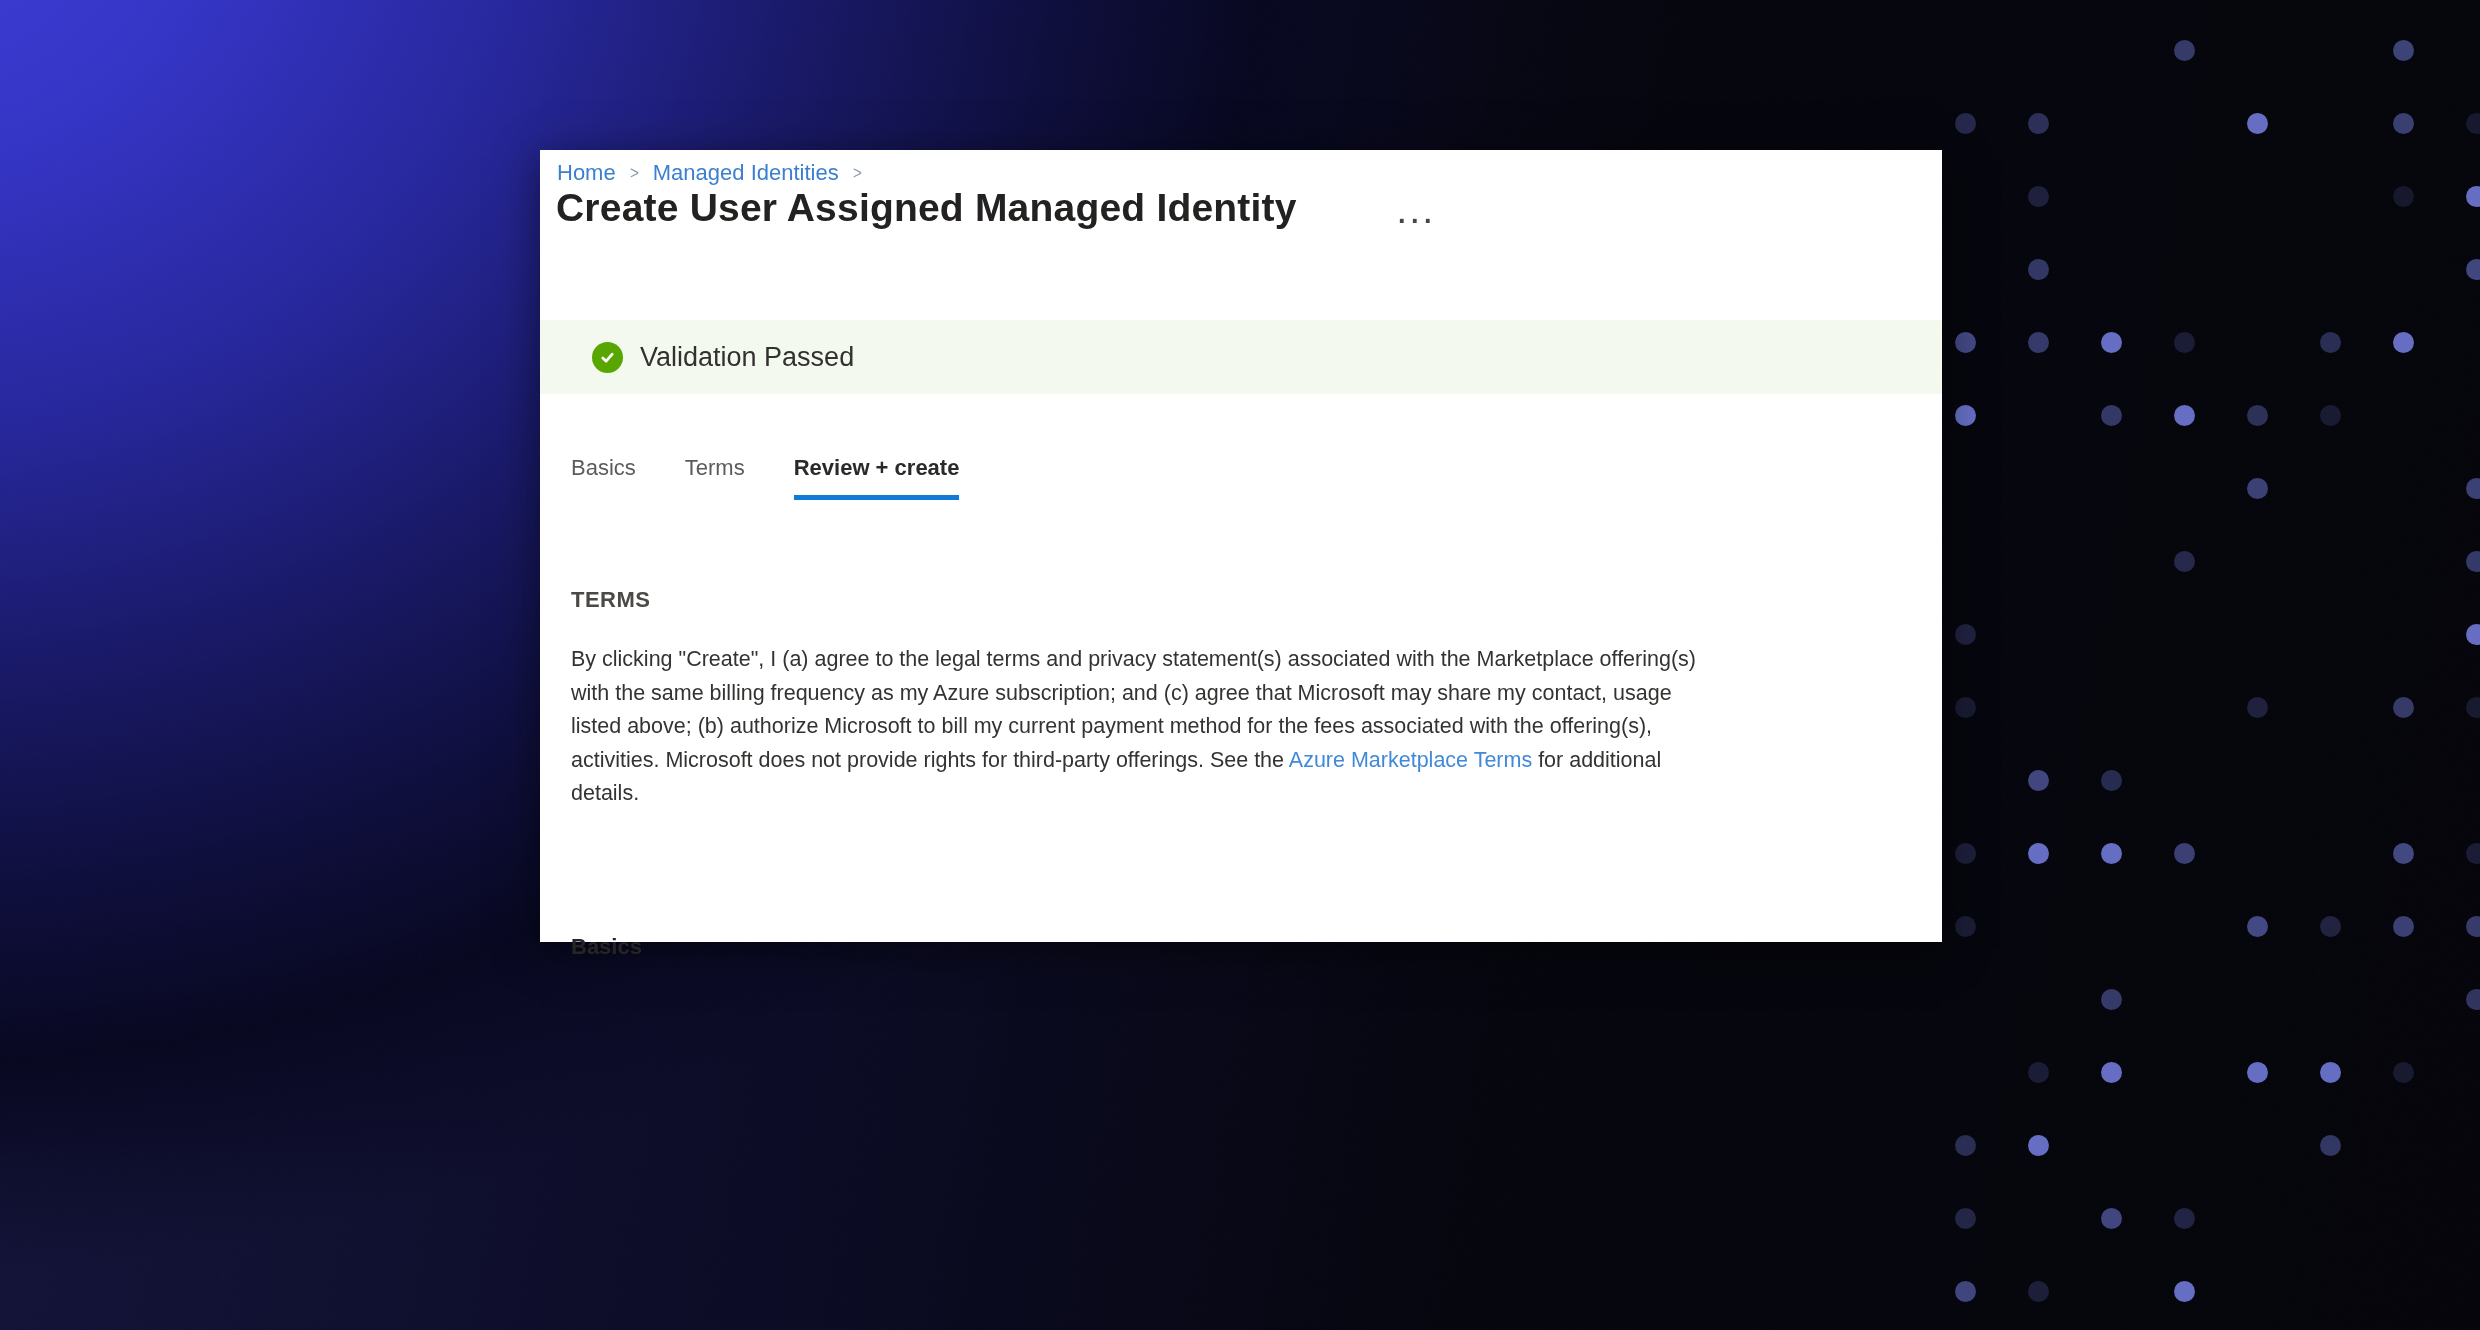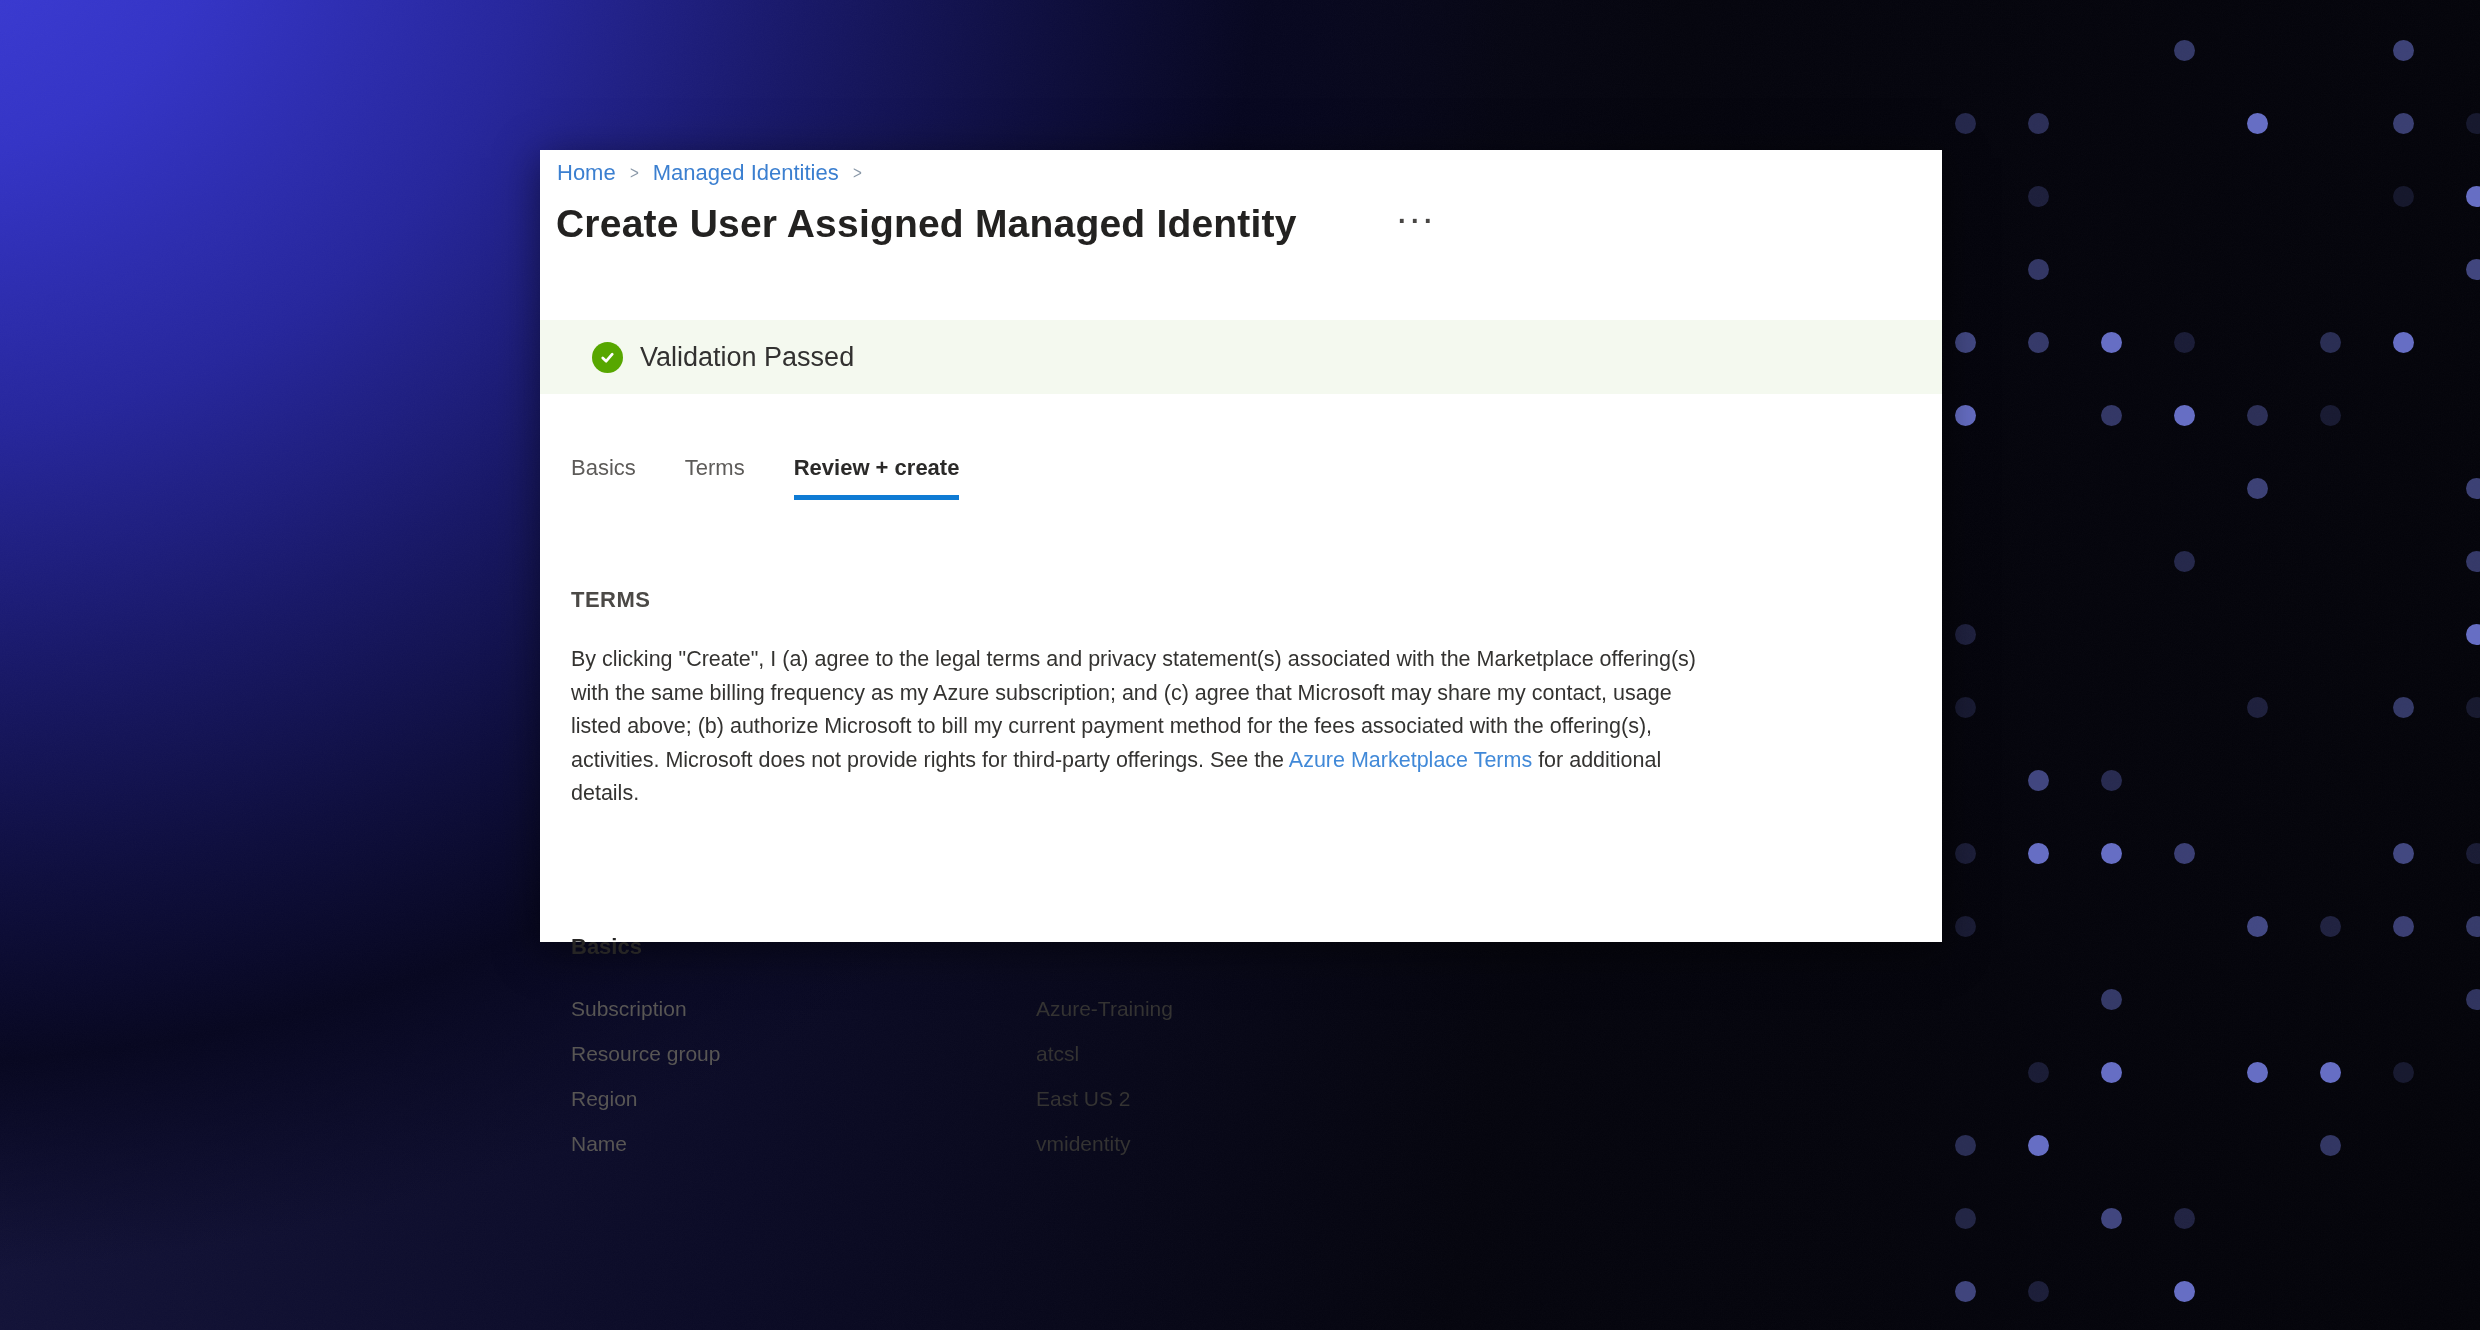--- a/index.html
+++ b/index.html
@@ -38,21 +38,21 @@
   .breadcrumb {
     position:absolute; left:17px; top:8px;
     display:flex; align-items:center; gap:13px;
     font-size:22px; line-height:30px;
   }
   .crumb-link { color:#3b7fd0; cursor:pointer; }
   .crumb-sep  { color:#8a98a8; font-size:19px; transform:scaleX(.8); }
 
   
   .page-title {
-    position:absolute; left:16px; top:52px;
+    position:absolute; left:16px; top:36px;
     font-size:39px; font-weight:700; color:#232221; letter-spacing:.2px;
   }
   .more-button {
     position:absolute; left:858px; top:56px;
     background:none; border:none; cursor:pointer;
     font-size:27px; letter-spacing:4px; color:#484644; font-weight:700;
     font-family:inherit;
   }
 
   
@@ -213,32 +213,14 @@
   <div class="terms-heading">TERMS</div>
   <div class="terms-body">
     <div class="terms-line">By clicking "Create", I (a) agree to the legal terms and privacy statement(s) associated with the Marketplace offering(s)</div>
     <div class="terms-line">with the same billing frequency as my Azure subscription; and (c) agree that Microsoft may share my contact, usage</div>
     <div class="terms-line">listed above; (b) authorize Microsoft to bill my current payment method for the fees associated with the offering(s),</div>
     <div class="terms-line"><span>activities. Microsoft does not provide rights for third-party offerings. See the </span><span class="inline-link">Azure Marketplace Terms</span><span> for additional</span></div>
     <div class="terms-line">details.</div>
   </div>
 
   <div class="basics-heading">Basics</div>
-  <div class="basics-rows">
-    <div class="summary-row">
-      <span class="summary-label">Subscription</span>
-      <span class="summary-value">Azure-Training</span>
-    </div>
-    <div class="summary-row">
-      <span class="summary-label">Resource group</span>
-      <span class="summary-value">atcsl</span>
-    </div>
-    <div class="summary-row">
-      <span class="summary-label">Region</span>
-      <span class="summary-value">East US 2</span>
-    </div>
-    <div class="summary-row">
-      <span class="summary-label">Name</span>
-      <span class="summary-value">vmidentity</span>
-    </div>
-  </div>
 
 </div>
 
 </body></html>

